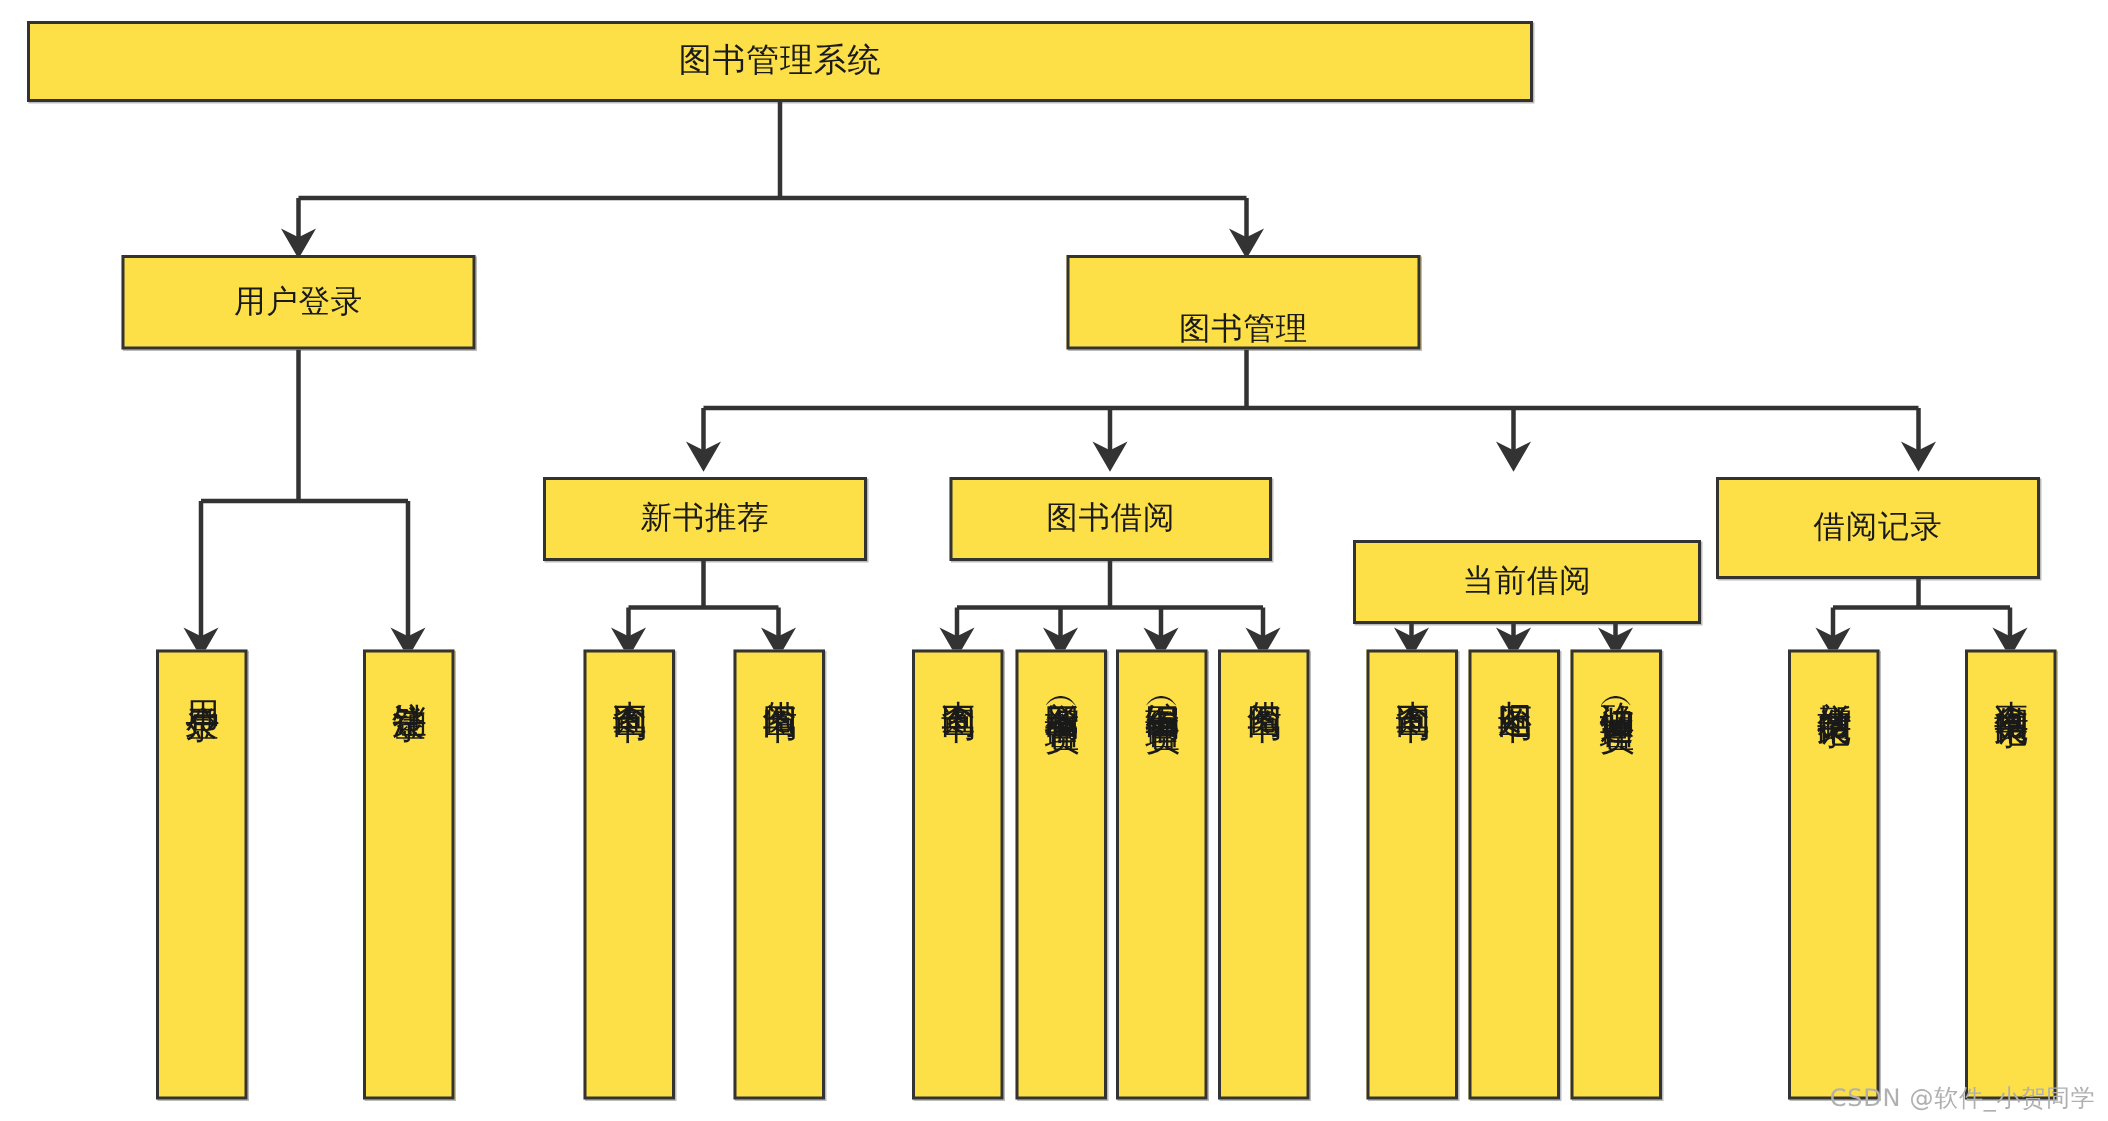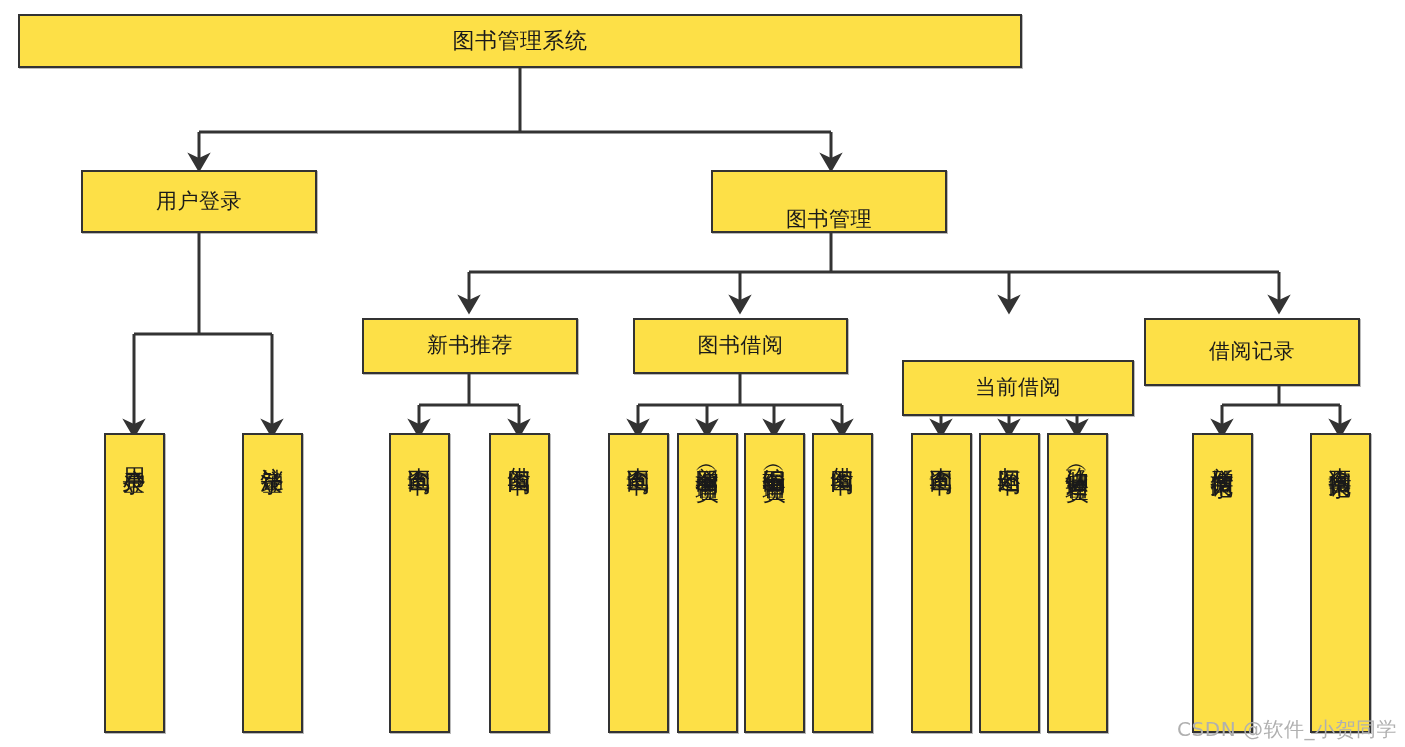--- a/index.html
+++ b/index.html
@@ -60,21 +60,21 @@
     text-orientation: upright;
     font-size: 23px;
     line-height: 1.22;
     letter-spacing: 2px;
     white-space: nowrap;
   }
   .watermark {
     position: absolute;
     right: 8px;
     bottom: 4px;
-    font-size: 20px;
+    font-size: 16px;
     color: #b0b0b0;
     white-space: nowrap;
     letter-spacing: 0.5px;
   }
 </style>
 </head>
 <body>
 
 <div id="diagram-root">
 

